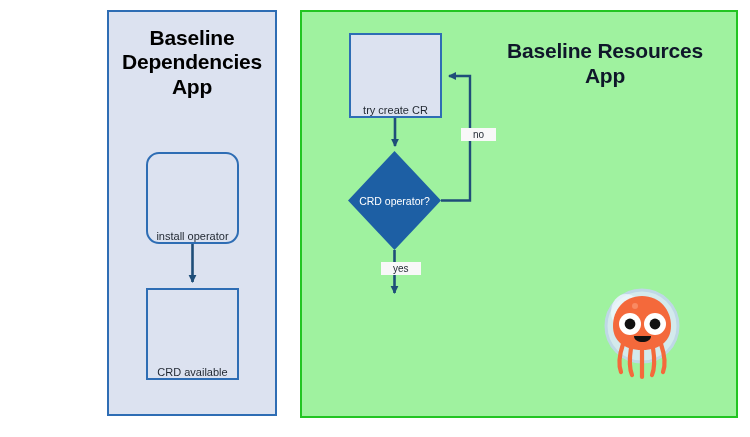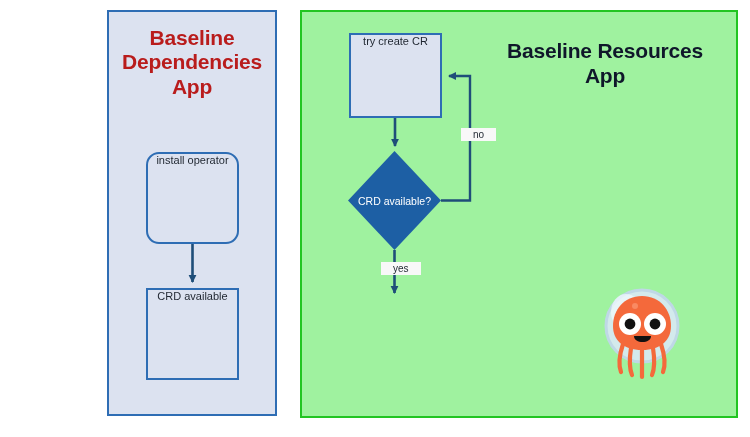--- a/index.html
+++ b/index.html
@@ -46,21 +46,21 @@
   
   .title-left {
     position: absolute;
     left: 112px;
     top: 26px;
     width: 160px;
     text-align: center;
     font-size: 21px;
     font-weight: bold;
     line-height: 1.16;
-    color: #b91c1c;
+    color: #000000;
     letter-spacing: -0.2px;
   }
   .title-right {
     position: absolute;
     left: 480px;
     top: 38px;
     width: 250px;
     text-align: center;
     font-size: 21px;
     font-weight: bold;
@@ -69,21 +69,21 @@
     letter-spacing: -0.2px;
   }
 
   
   .box {
     position: absolute;
     background: #DCE2F0;
     border: 2px solid #2E6DB4;
     box-sizing: border-box;
     display: flex;
-    align-items: flex-start;
+    align-items: flex-end;
     justify-content: center;
     font-size: 11px;
     color: #1F2630;
     text-align: center;
   }
   .box-install   { left: 146px; top: 152px; width: 93px; height: 92px; border-radius: 13px; }
   .box-crdavail  { left: 146px; top: 288px; width: 93px; height: 92px; }
   .box-trycreate { left: 349px; top: 33px;  width: 93px; height: 85px; }
   .box-createcr  { left: 352px; top: 299px; width: 90px; height: 85px; }
 
@@ -188,21 +188,21 @@
   </div>
 
   <div class="box box-trycreate">
     <span>try create CR</span>
   </div>
 
   <div class="diamond-wrap">
     <svg class="diamond-shape" viewBox="0 0 93 99">
       <polygon points="46.5,0 93,49.5 46.5,99 0,49.5" fill="#1D5FA4"></polygon>
     </svg>
-    <div class="diamond-label">CRD available?</div>
+    <div class="diamond-label">CRD operator?</div>
   </div>
 
 
   <svg class="connectors" viewBox="0 0 750 437">
     <defs>
       <marker id="arrow" markerWidth="9" markerHeight="9" refX="7.4" refY="4.5" orient="auto" markerUnits="userSpaceOnUse">
         <path d="M0,0.4 L8.4,4.5 L0,8.6 z" fill="#1F4E79"></path>
       </marker>
     </defs>
 

